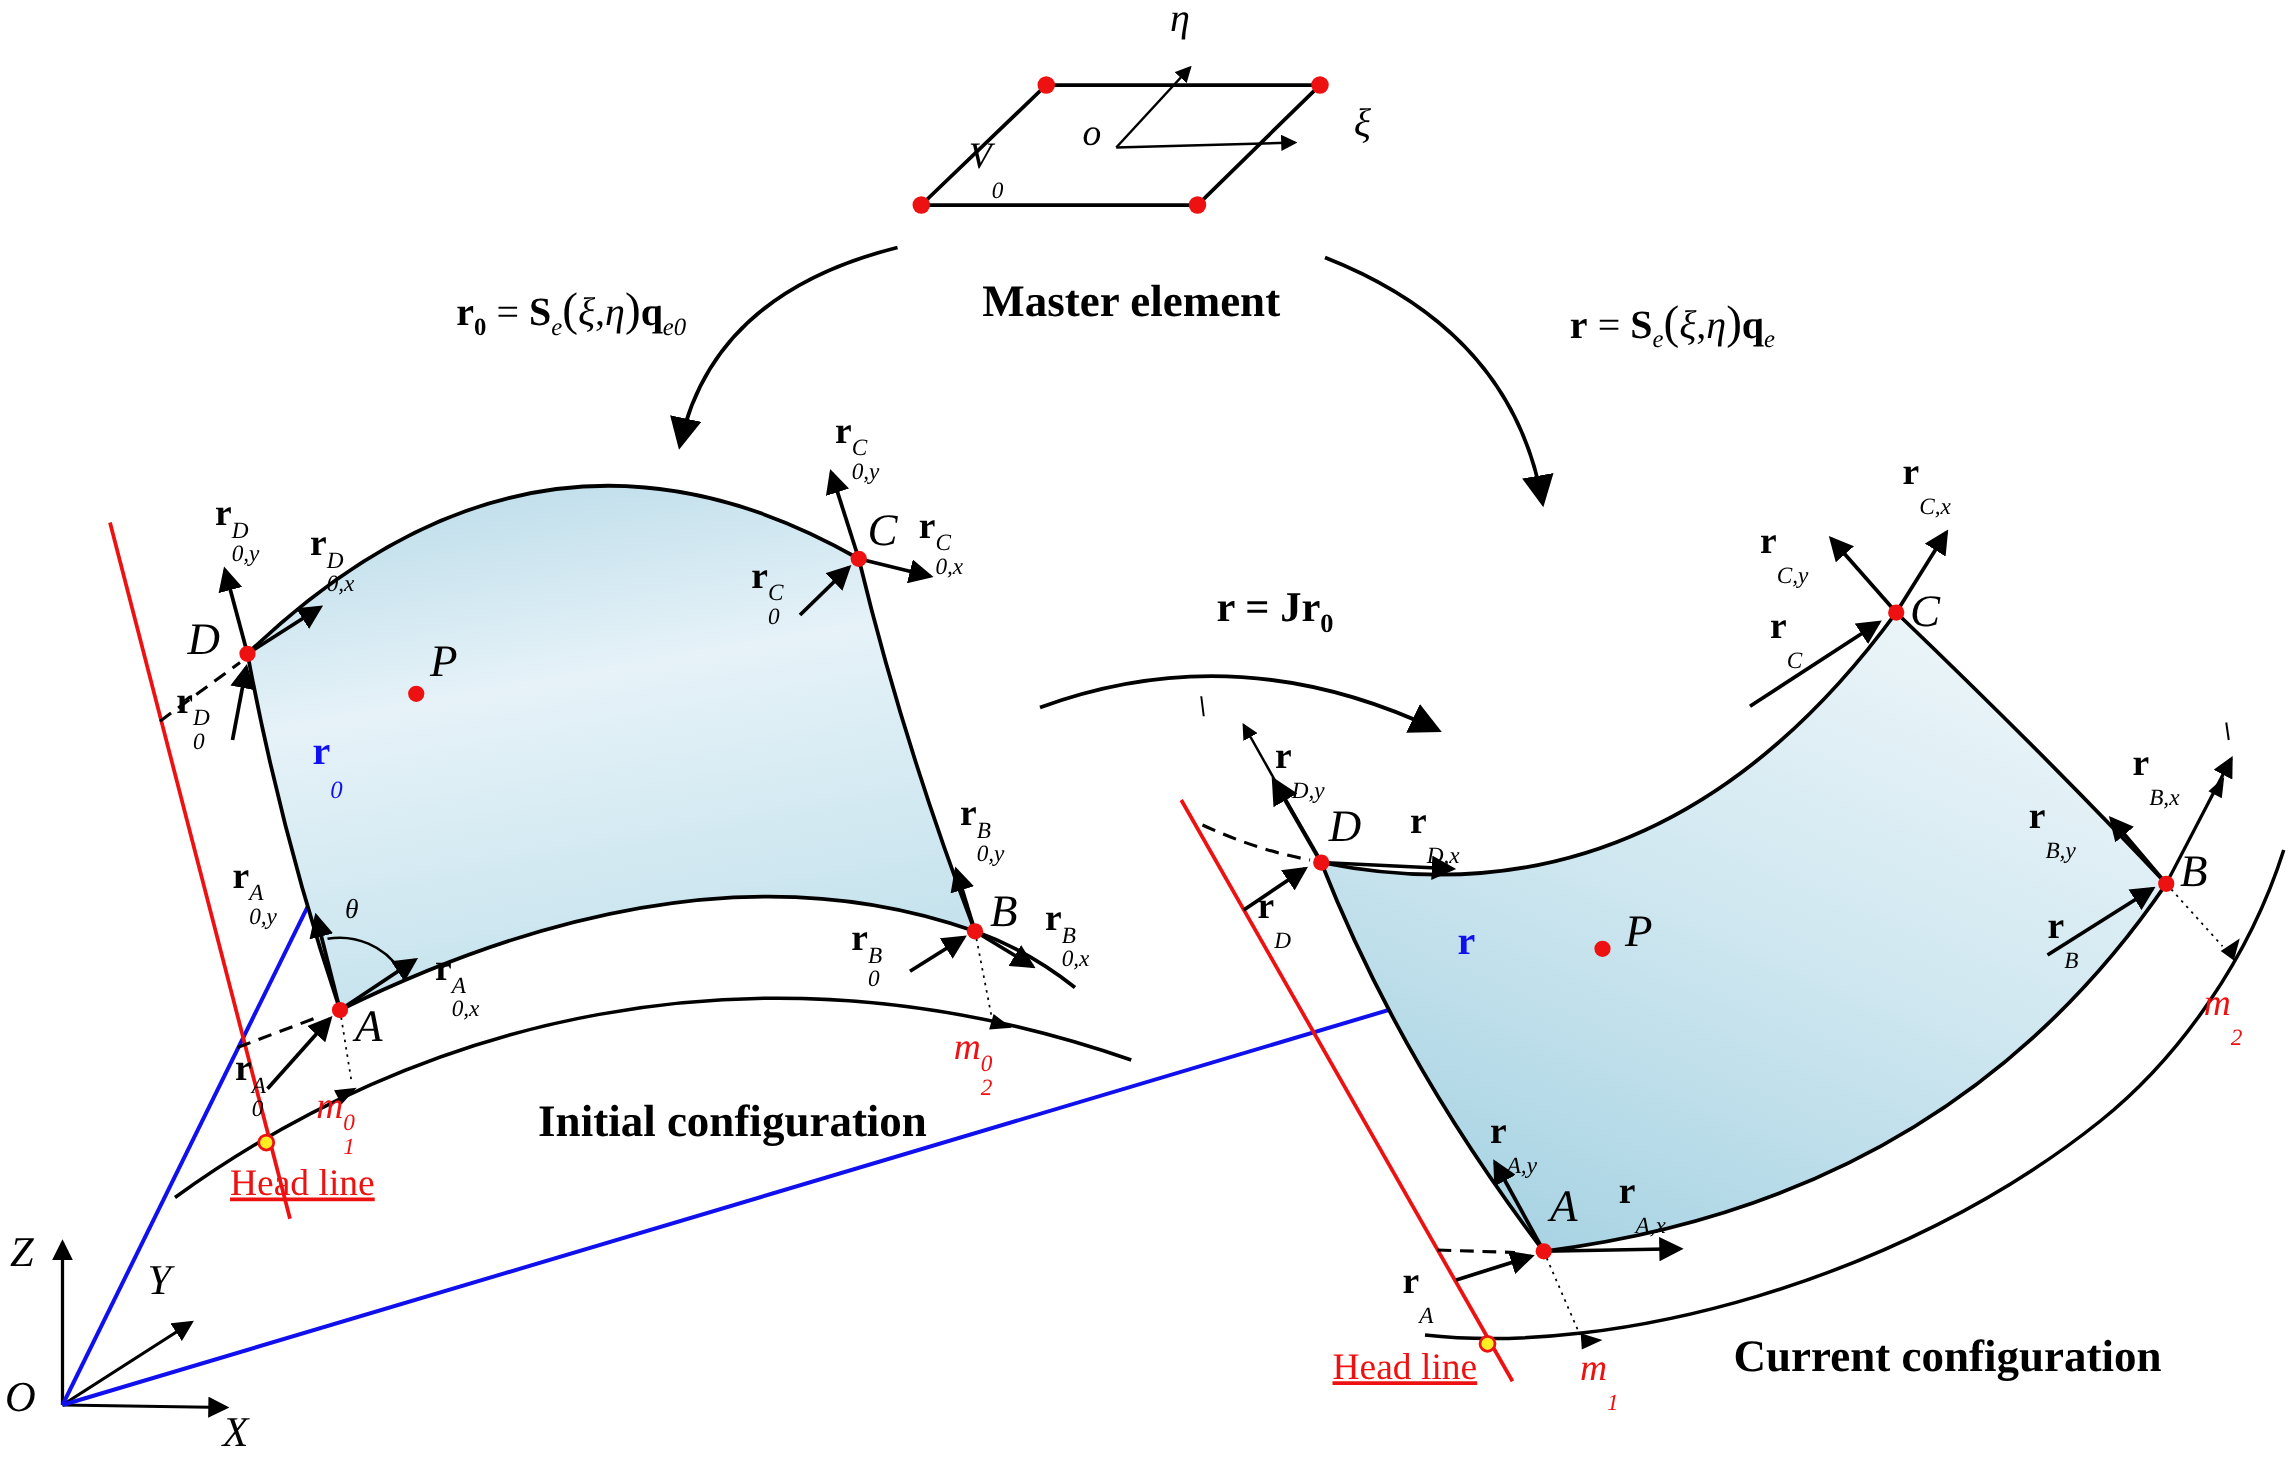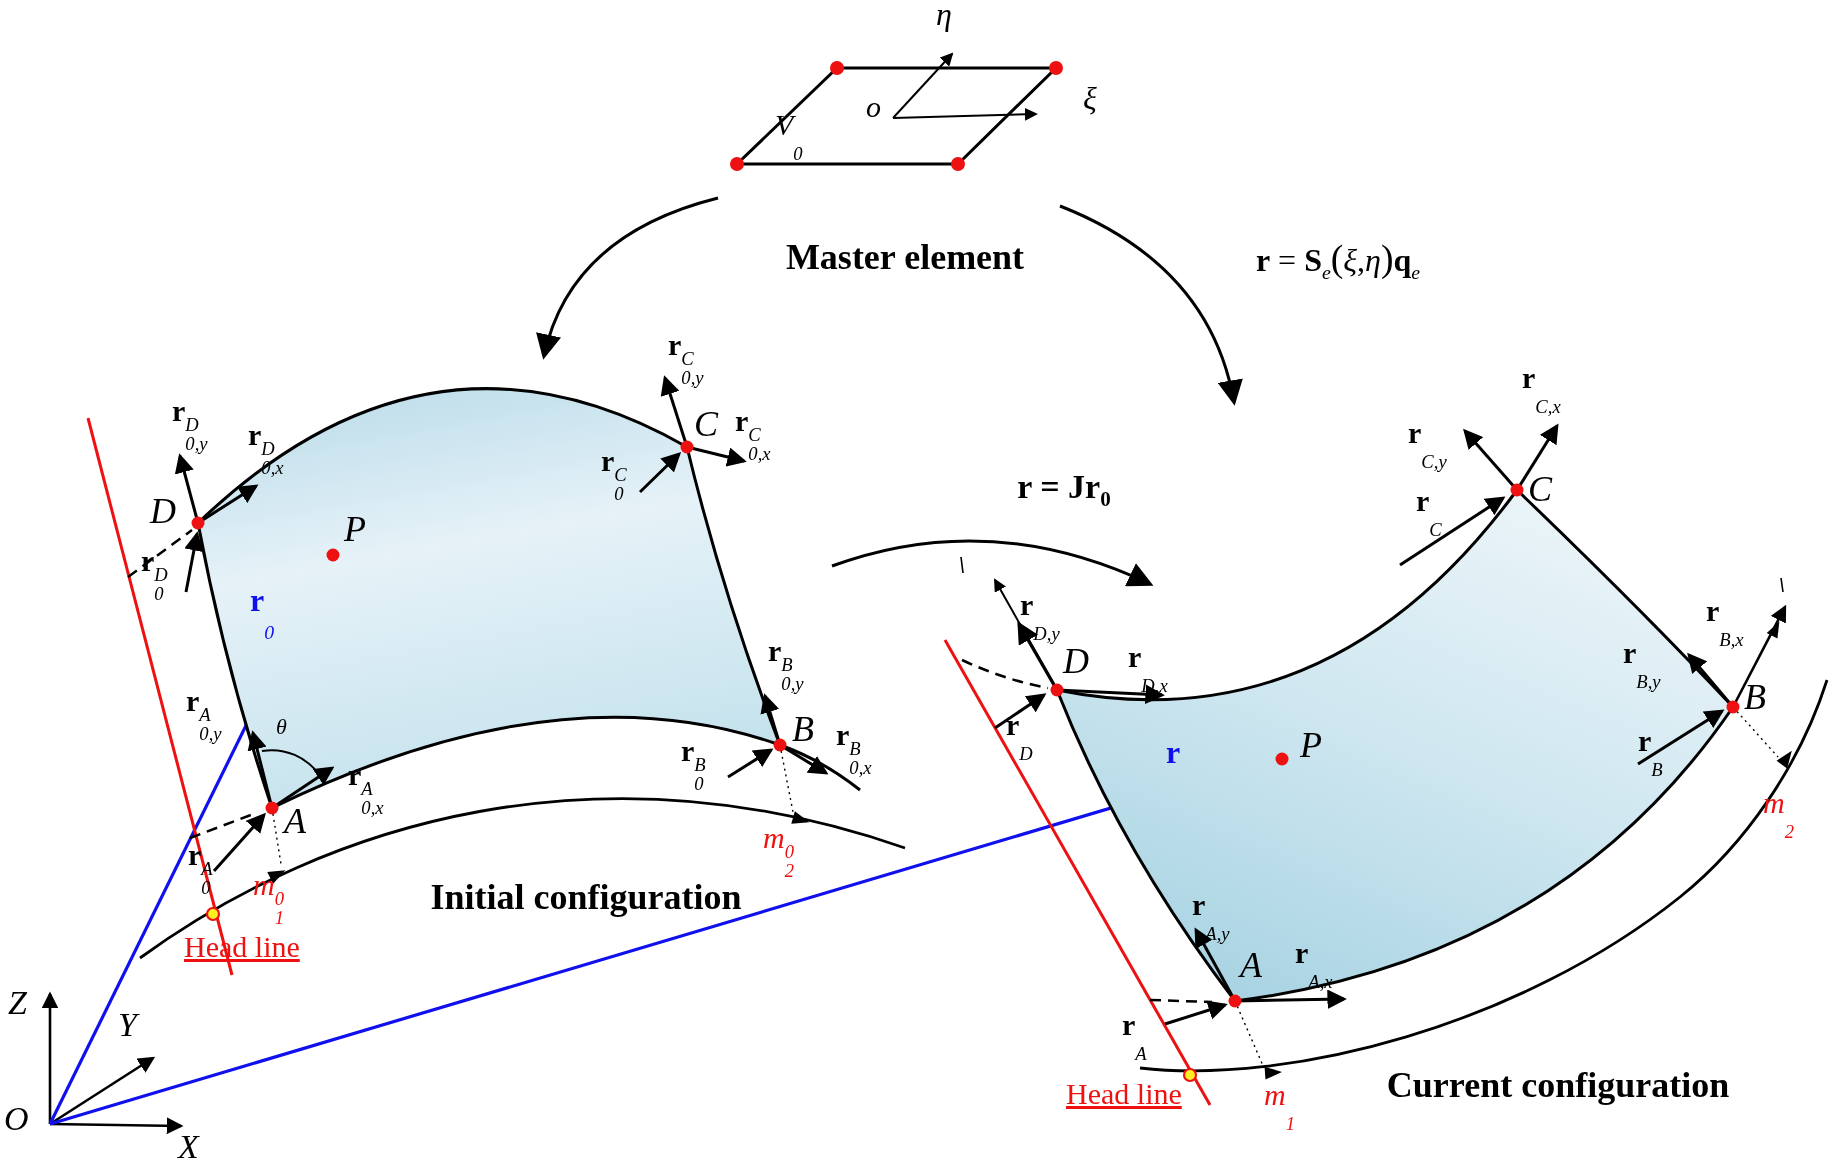--- a/index.html
+++ b/index.html
@@ -142,26 +142,27 @@
     <path d="M1781 578 L1783 592" fill="none" stroke="#000" stroke-width="1.6"></path>
     <circle cx="1190" cy="1075" r="6" fill="#ffee22" stroke="#ee1111" stroke-width="2.2"></circle>
     <circle cx="1057" cy="690" r="6.5" fill="#ee1111"></circle>
     <circle cx="1517" cy="490" r="6.5" fill="#ee1111"></circle>
     <circle cx="1235" cy="1001" r="6.5" fill="#ee1111"></circle>
     <circle cx="1733" cy="707" r="6.5" fill="#ee1111"></circle>
     <circle cx="1282" cy="759" r="6.5" fill="#ee1111"></circle>
   </g>
 </svg>
 
-<div class="lbl title ctr" style="left:905px;top:236px;">Master element</div>
+<div class="lbl title ctr" style="left:905px;top:220px;">Master element</div>
 <div class="lbl title ctr" style="left:586px;top:876px;">Initial configuration</div>
 <div class="lbl title ctr" style="left:1558px;top:1064px;">Current configuration</div>
 
+<div class="lbl eq ctr" style="left:457px;top:226px;"><span class="tk-b">r</span><span class="tk-bsub">0</span><span class="tk-p"> = </span><span class="tk-b">S</span><span class="tk-isub">e</span><span class="tk-big">(</span><span class="tk-i">ξ</span><span class="tk-p">,</span><span class="tk-i">η</span><span class="tk-big">)</span><span class="tk-b">q</span><span class="tk-isub">e0</span></div>
 <div class="lbl eq ctr" style="left:1338px;top:236px;"><span class="tk-b">r</span><span class="tk-p"> = </span><span class="tk-b">S</span><span class="tk-isub">e</span><span class="tk-big">(</span><span class="tk-i">ξ</span><span class="tk-p">,</span><span class="tk-i">η</span><span class="tk-big">)</span><span class="tk-b">q</span><span class="tk-isub">e</span></div>
-<div class="lbl eqm ctr" style="left:1064px;top:468px;"><span class="tk-b">r</span><span class="tk-b"> = </span><span class="tk-b">J</span><span class="tk-b">r</span><span class="tk-bsub">0</span></div>
+<div class="lbl eqm ctr" style="left:1020px;top:468px;"><span class="tk-b">r</span><span class="tk-b"> = </span><span class="tk-b">J</span><span class="tk-b">r</span><span class="tk-bsub">0</span></div>
 
 <div class="lbl vlab" style="left:775px;top:108px;"><span class="vb itb">V</span><span class="vstack">
         <span class="vsup"></span>
         <span class="vsub">0</span>
       </span></div>
 <div class="lbl sm" style="left:866px;top:90px;">o</div>
 <div class="lbl sm" style="left:1083px;top:80px;font-size:32px;">ξ</div>
 <div class="lbl sm" style="left:936px;top:-4px;font-size:32px;">η</div>
 
 <div class="lbl ax" style="left:8px;top:984px;">Z</div>

